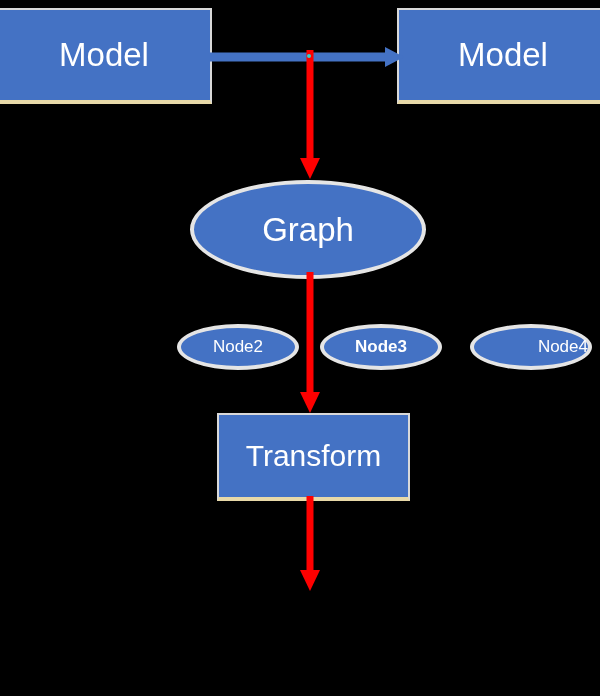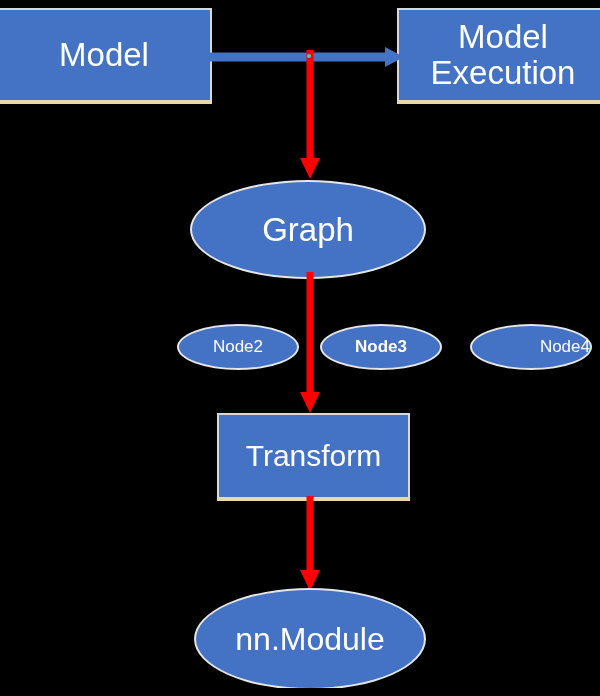--- a/index.html
+++ b/index.html
@@ -37,21 +37,21 @@
   .box {
     border-top: 2px solid #D9D9D9;
     border-left: 2px solid #D9D9D9;
     border-right: 2px solid #D9D9D9;
     border-bottom: 4px solid #E8D9A8;
   }
 
   
   .ellipse {
     border-radius: 50%;
-    border: 2px solid #e5e5e5;
+    border: 4px solid #e5e5e5;
   }
 
   
   #model-definition {
     left: -4px;
     top: 8px;
     width: 216px;
     height: 96px;
     font-size: 33px;
   }
@@ -142,21 +142,20 @@
 
   <div class="shape box" id="model-definition">
     <div>
       <span>Model</span><br>
     </div>
   </div>
 
   <div class="shape box" id="model-execution">
     <div>
       <span>Model</span><br>
-      <span>Execution</span>
     </div>
   </div>
 
   <svg class="connector" id="blue-connector" viewBox="0 0 200 26">
     <line x1="0" y1="13" x2="184" y2="13" stroke="#4472C4" stroke-width="9"></line>
     <polygon points="180,3 199,13 180,23" fill="#4472C4"></polygon>
   </svg>
 
   <svg class="connector" id="red-connector-1" viewBox="0 0 28 130">
     <line x1="14" y1="0" x2="14" y2="112" stroke="#FF0000" stroke-width="7"></line>
@@ -185,17 +184,14 @@
 
   <div class="shape box" id="transform-node">
     <span>Transform</span>
   </div>
 
   <svg class="connector" id="red-connector-3" viewBox="0 0 28 96">
     <line x1="14" y1="0" x2="14" y2="78" stroke="#FF0000" stroke-width="7"></line>
     <polygon points="4,74 24,74 14,95" fill="#FF0000"></polygon>
   </svg>
 
-  <div class="shape ellipse" id="nnmodule-node">
-    <span>nn.Module</span>
-  </div>
 
 </div>
 
 </body></html>

